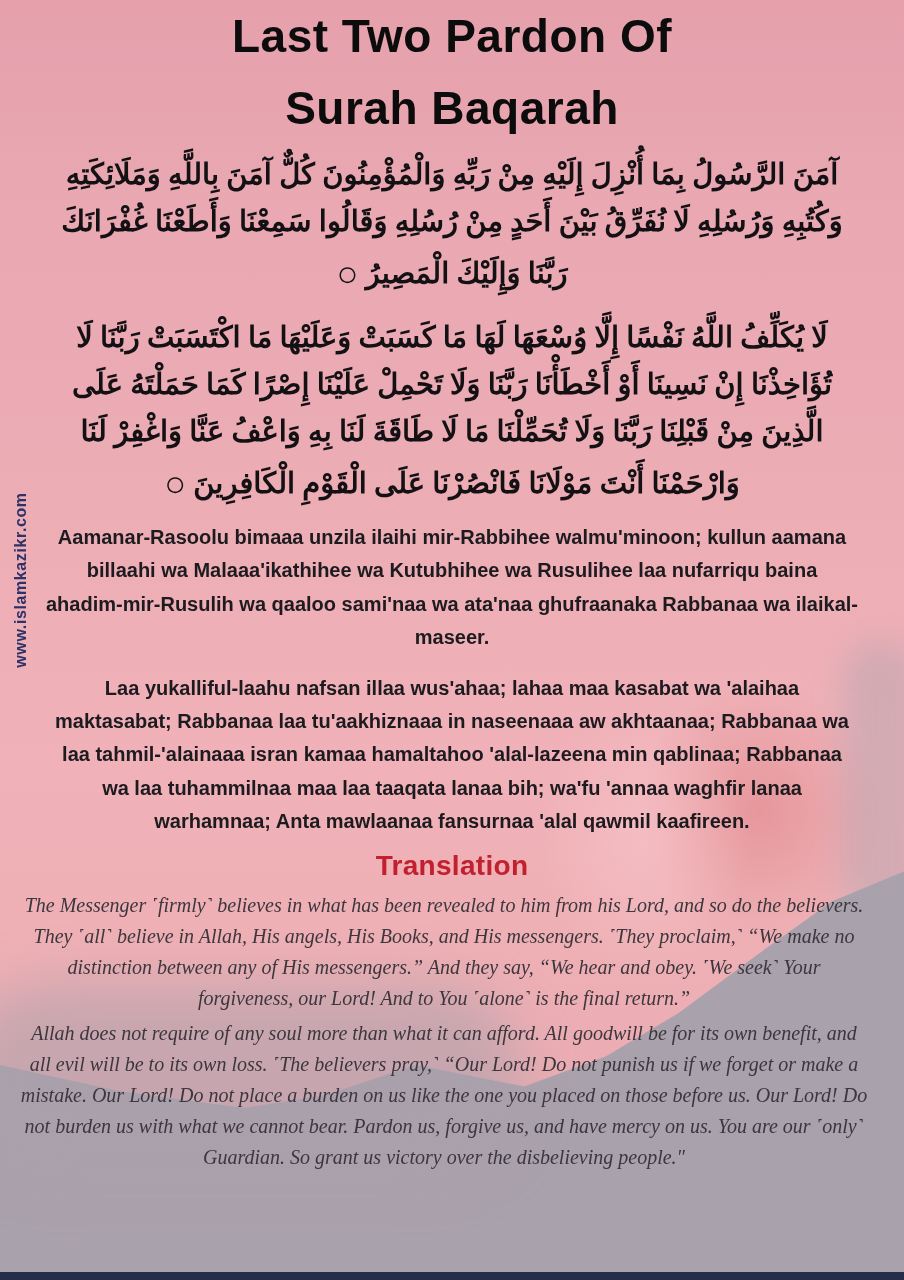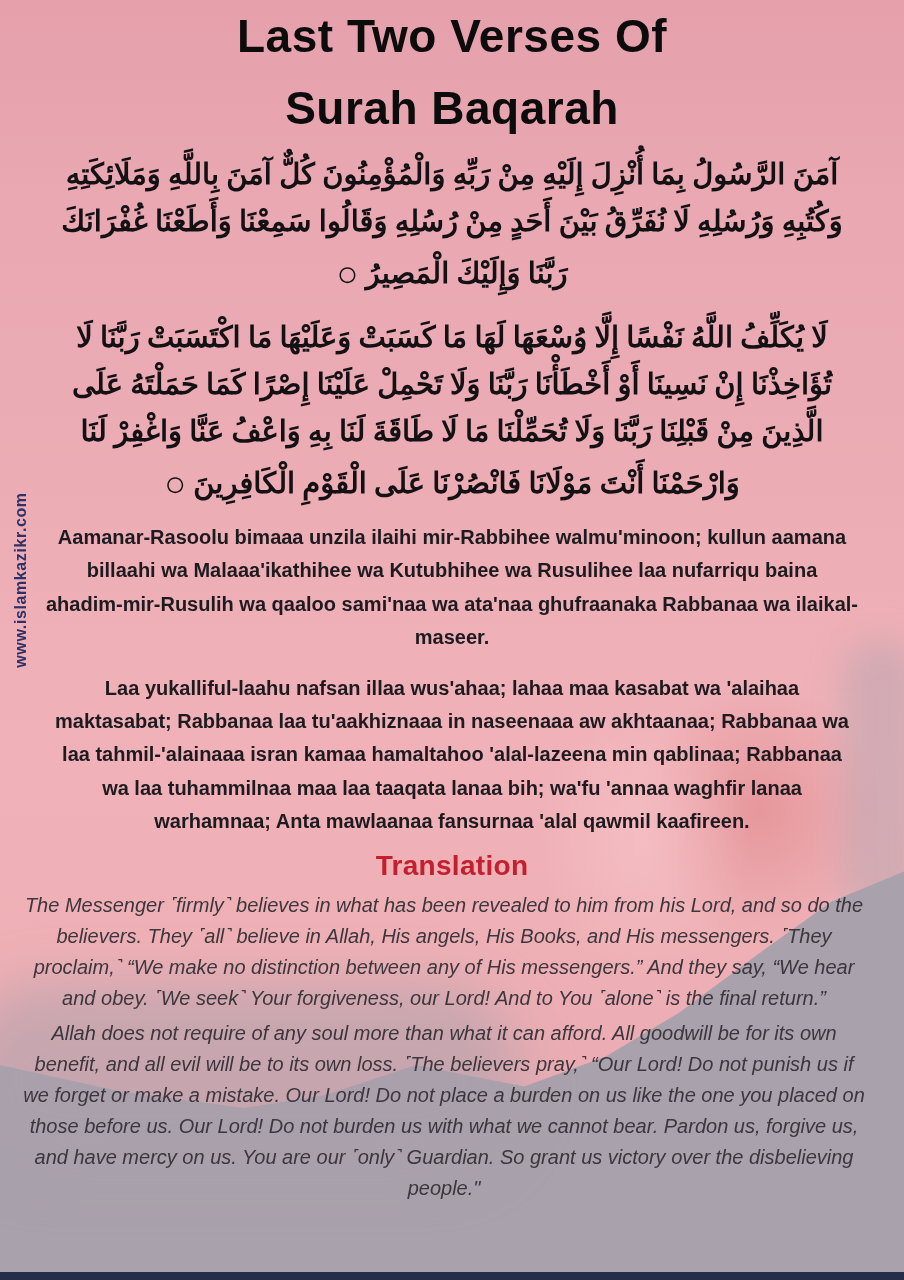--- a/index.html
+++ b/index.html
@@ -58,20 +58,21 @@
     color:#c2202e;font-size:28px;font-weight:800;margin-top:12px;letter-spacing:0.3px;
   }
   .translit{
     font-weight:700;font-size:20px;line-height:1.66;color:#1d1b1f;
     margin:8px 46px 0 46px;
   }
   .translit.second{margin-top:18px;}
   .translation{
     font-style:italic;font-weight:500;font-size:20px;line-height:1.55;color:#3c363d;
     margin:8px 36px 0 20px;
+    font-family:Liberation Serif, serif;
   }
   .translation.second{margin-top:4px;}
   .watermark{
     position:absolute;left:-99px;top:571px;width:240px;z-index:6;
     transform:rotate(-90deg);
     font-weight:700;font-size:16px;letter-spacing:0.6px;color:#2e3268;
     text-align:center;white-space:nowrap;
   }
 </style>
 </head>
@@ -82,21 +83,21 @@
   <div class="glow-red"></div>
   <div class="glow-light"></div>
   <div class="right-haze"></div>
   <div class="mountain"></div>
   <div class="mountain-soft"></div>
 
   <div class="watermark">www.islamkazikr.com</div>
 
   <div id="content">
 
-    <div class="title l1">Last Two Verses Of</div>
+    <div class="title l1">Last Two Pardon Of</div>
     <div class="title l2">Surah Baqarah</div>
 
     <p class="arabic" dir="rtl"><span>آمَنَ الرَّسُولُ بِمَا أُنْزِلَ إِلَيْهِ مِنْ رَبِّهِ وَالْمُؤْمِنُونَ كُلٌّ آمَنَ بِاللَّهِ وَمَلَائِكَتِهِ وَكُتُبِهِ وَرُسُلِهِ لَا نُفَرِّقُ بَيْنَ أَحَدٍ مِنْ رُسُلِهِ وَقَالُوا سَمِعْنَا وَأَطَعْنَا غُفْرَانَكَ رَبَّنَا وَإِلَيْكَ الْمَصِيرُ</span> <span class="ayah">○</span></p>
 
     <p class="arabic second" dir="rtl"><span>لَا يُكَلِّفُ اللَّهُ نَفْسًا إِلَّا وُسْعَهَا لَهَا مَا كَسَبَتْ وَعَلَيْهَا مَا اكْتَسَبَتْ رَبَّنَا لَا تُؤَاخِذْنَا إِنْ نَسِينَا أَوْ أَخْطَأْنَا رَبَّنَا وَلَا تَحْمِلْ عَلَيْنَا إِصْرًا كَمَا حَمَلْتَهُ عَلَى الَّذِينَ مِنْ قَبْلِنَا رَبَّنَا وَلَا تُحَمِّلْنَا مَا لَا طَاقَةَ لَنَا بِهِ وَاعْفُ عَنَّا وَاغْفِرْ لَنَا وَارْحَمْنَا أَنْتَ مَوْلَانَا فَانْصُرْنَا عَلَى الْقَوْمِ الْكَافِرِينَ</span> <span class="ayah">○</span></p>
 
 
     <p class="translit">Aamanar-Rasoolu bimaaa unzila ilaihi mir-Rabbihee walmu'minoon; kullun aamana billaahi wa Malaaa'ikathihee wa Kutubhihee wa Rusulihee laa nufarriqu baina ahadim-mir-Rusulih wa qaaloo sami'naa wa ata'naa ghufraanaka Rabbanaa wa ilaikal-maseer.</p>
 
     <p class="translit second">Laa yukalliful-laahu nafsan illaa wus'ahaa; lahaa maa kasabat wa 'alaihaa maktasabat; Rabbanaa laa tu'aakhiznaaa in naseenaaa aw akhtaanaa; Rabbanaa wa laa tahmil-'alainaaa isran kamaa hamaltahoo 'alal-lazeena min qablinaa; Rabbanaa wa laa tuhammilnaa maa laa taaqata lanaa bih; wa'fu 'annaa waghfir lanaa warhamnaa; Anta mawlaanaa fansurnaa 'alal qawmil kaafireen.</p>

